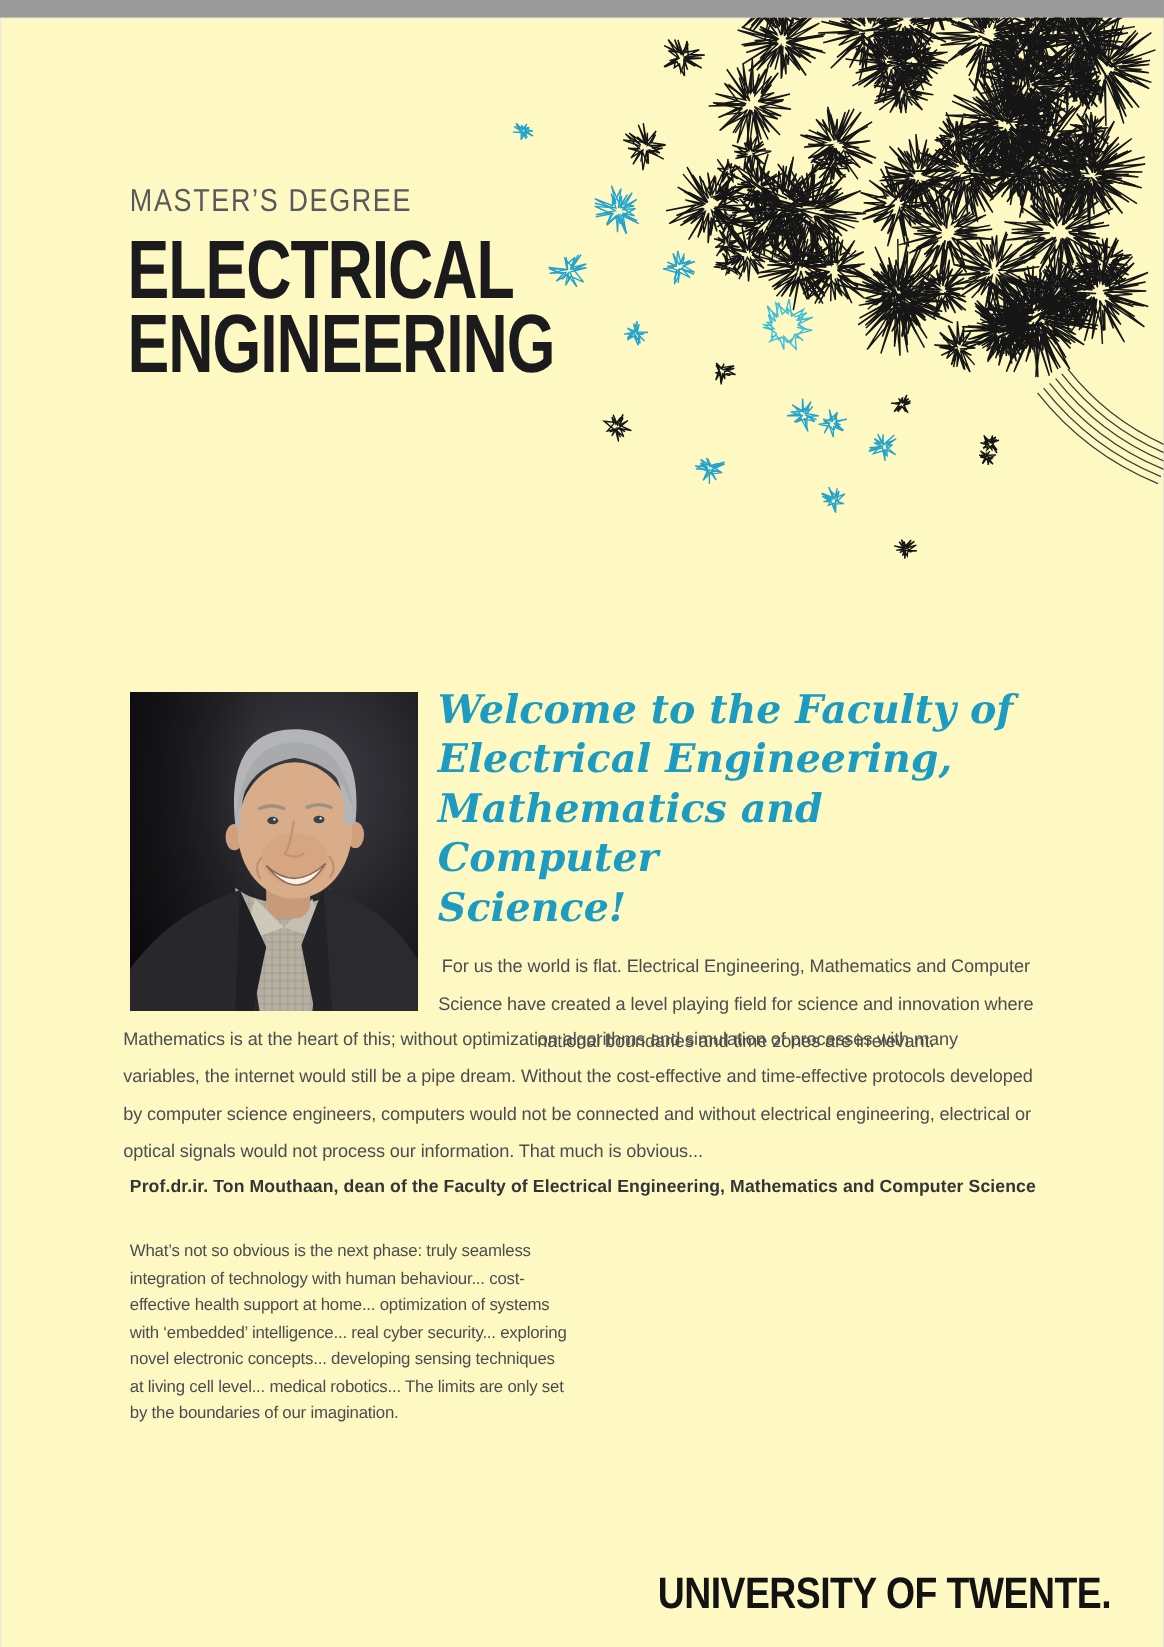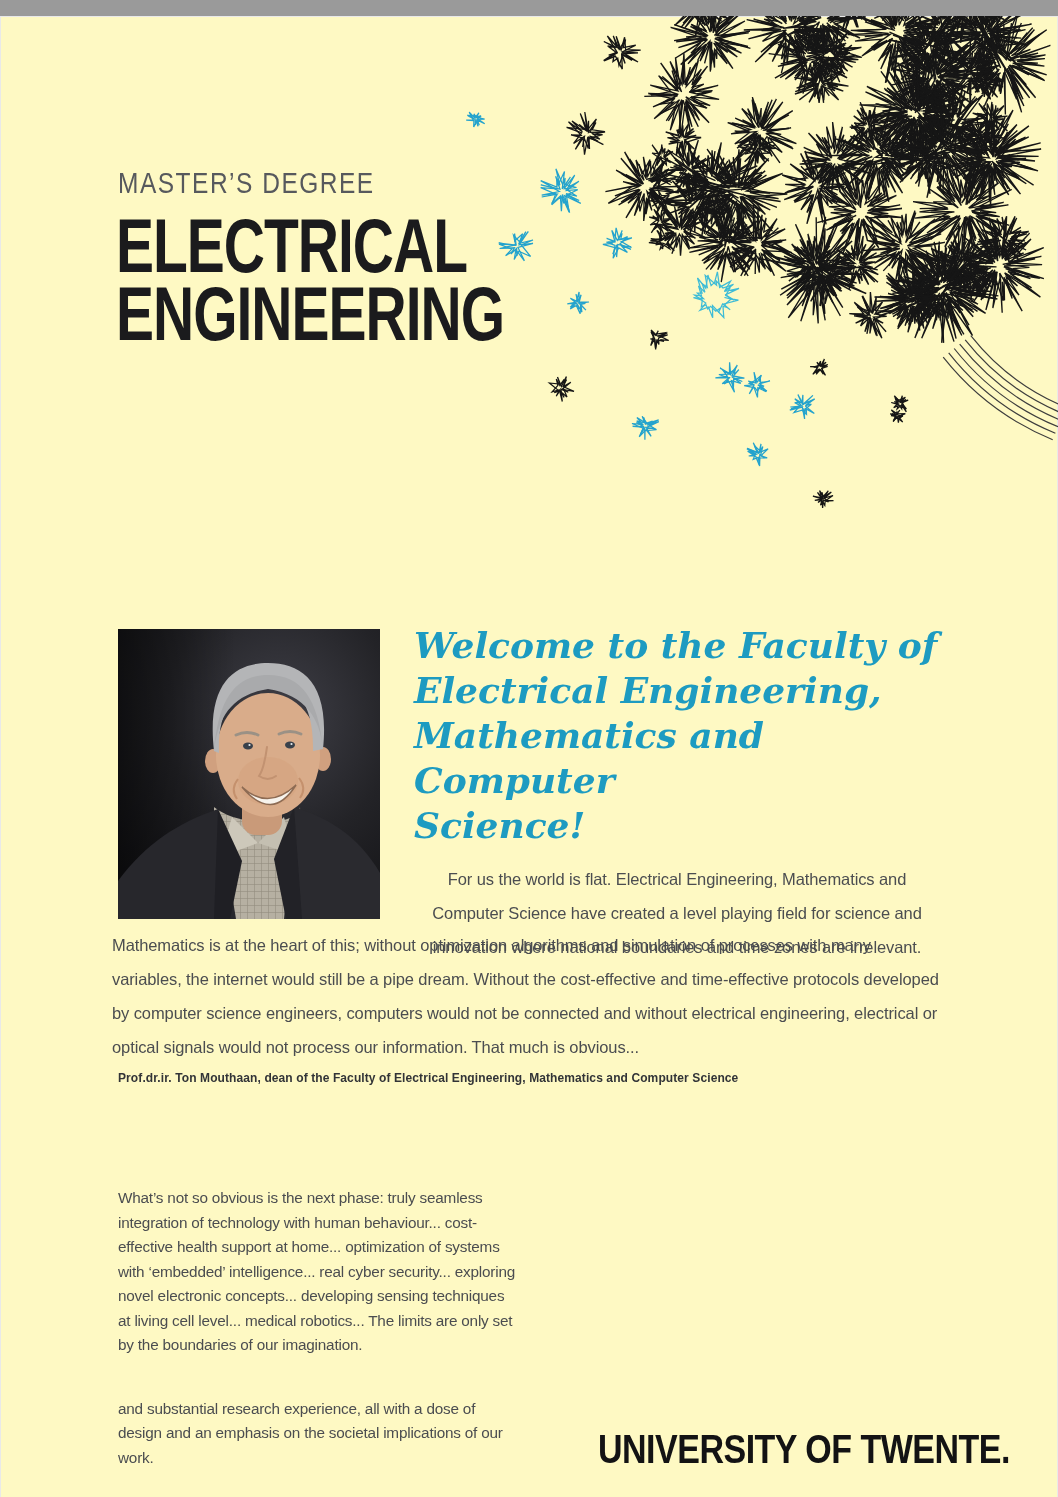--- a/index.html
+++ b/index.html
@@ -24,21 +24,21 @@
   }
   .page-title span{display:block; white-space:nowrap;}
   
   .decor{
     position:absolute; top:0; right:0; width:638px; height:520px;
     pointer-events:none;
   }
   
   .welcome{
     position:absolute; left:118px; top:613px; width:822px;
-    display:flex; align-items:flex-start;gap:16px;
+    display:flex; align-items:flex-start;
   }
   .photo{
     flex:0 0 262px; width:262px; height:290px; overflow:hidden;
   }
   .photo svg{display:block;}
   .welcome-right{flex:1 1 auto; margin-left:18px; min-width:0;}
   .welcome-heading{
     margin:-6px 0 0 0;
     font-family:"DejaVu Serif", serif;
     font-style:italic; font-weight:700;
@@ -49,27 +49,27 @@
   .lead{
     font-size:16.5px; line-height:34px; letter-spacing:-0.1px;
     color:var(--body-color,#4b4d50); margin:0;
   }
   .welcome-right .lead{margin-top:14px;text-align:center;}
   .lead-continued{
     position:absolute; left:112px; top:912px; width:830px;
   }
   .attribution{
     position:absolute; left:118px; top:1055px; width:830px; margin:0;
-    font-size:12px; font-weight:700; letter-spacing:0.1px;
+    font-size:16px; font-weight:700; letter-spacing:0.1px;
     color:var(--attribution-color,#323437);
   }
   
   .columns{
-    position:absolute; left:118px; top:1170px; width:822px;
-    display:flex; gap:14px;flex-direction:column;
+    position:absolute; left:118px; top:1110px; width:822px;
+    display:flex; gap:14px;
   }
   .col{width:401px;}
   .col p{
     margin:0 0 25px 0;
     font-size:15.3px; line-height:24.5px; letter-spacing:-0.2px;
     color:var(--body-color,#4b4d50);
   }
   
   .footer-logo{
     position:absolute; right:48px; top:1410px;
@@ -341,18 +341,17 @@
 
   <p class="lead lead-continued">Mathematics is at the heart of this; without optimization algorithms and simulation of processes with many variables, the internet would still be a pipe dream. Without the cost-effective and time-effective protocols developed by computer science engineers, computers would not be connected and without electrical engineering, electrical or optical signals would not process our information. That much is obvious...</p>
 
   <p class="attribution">Prof.dr.ir. Ton Mouthaan, dean of the Faculty of Electrical Engineering, Mathematics and Computer Science</p>
 
   <div class="columns">
     <div class="col">
       <p>What’s not so obvious is the next phase: truly seamless integration of technology with human behaviour... cost-effective health support at home... optimization of systems with ‘embedded’ intelligence... real cyber security... exploring novel electronic concepts... developing sensing techniques at living cell level... medical robotics... The limits are only set by the boundaries of our imagination.</p>
     </div>
     <div class="col">
-      <p>and substantial research experience, all with a dose of design and an emphasis on the societal implications of our work.</p>
     </div>
   </div>
 
   <div class="footer-logo">UNIVERSITY OF TWENTE.</div>
 </div>
 
 </body></html>

